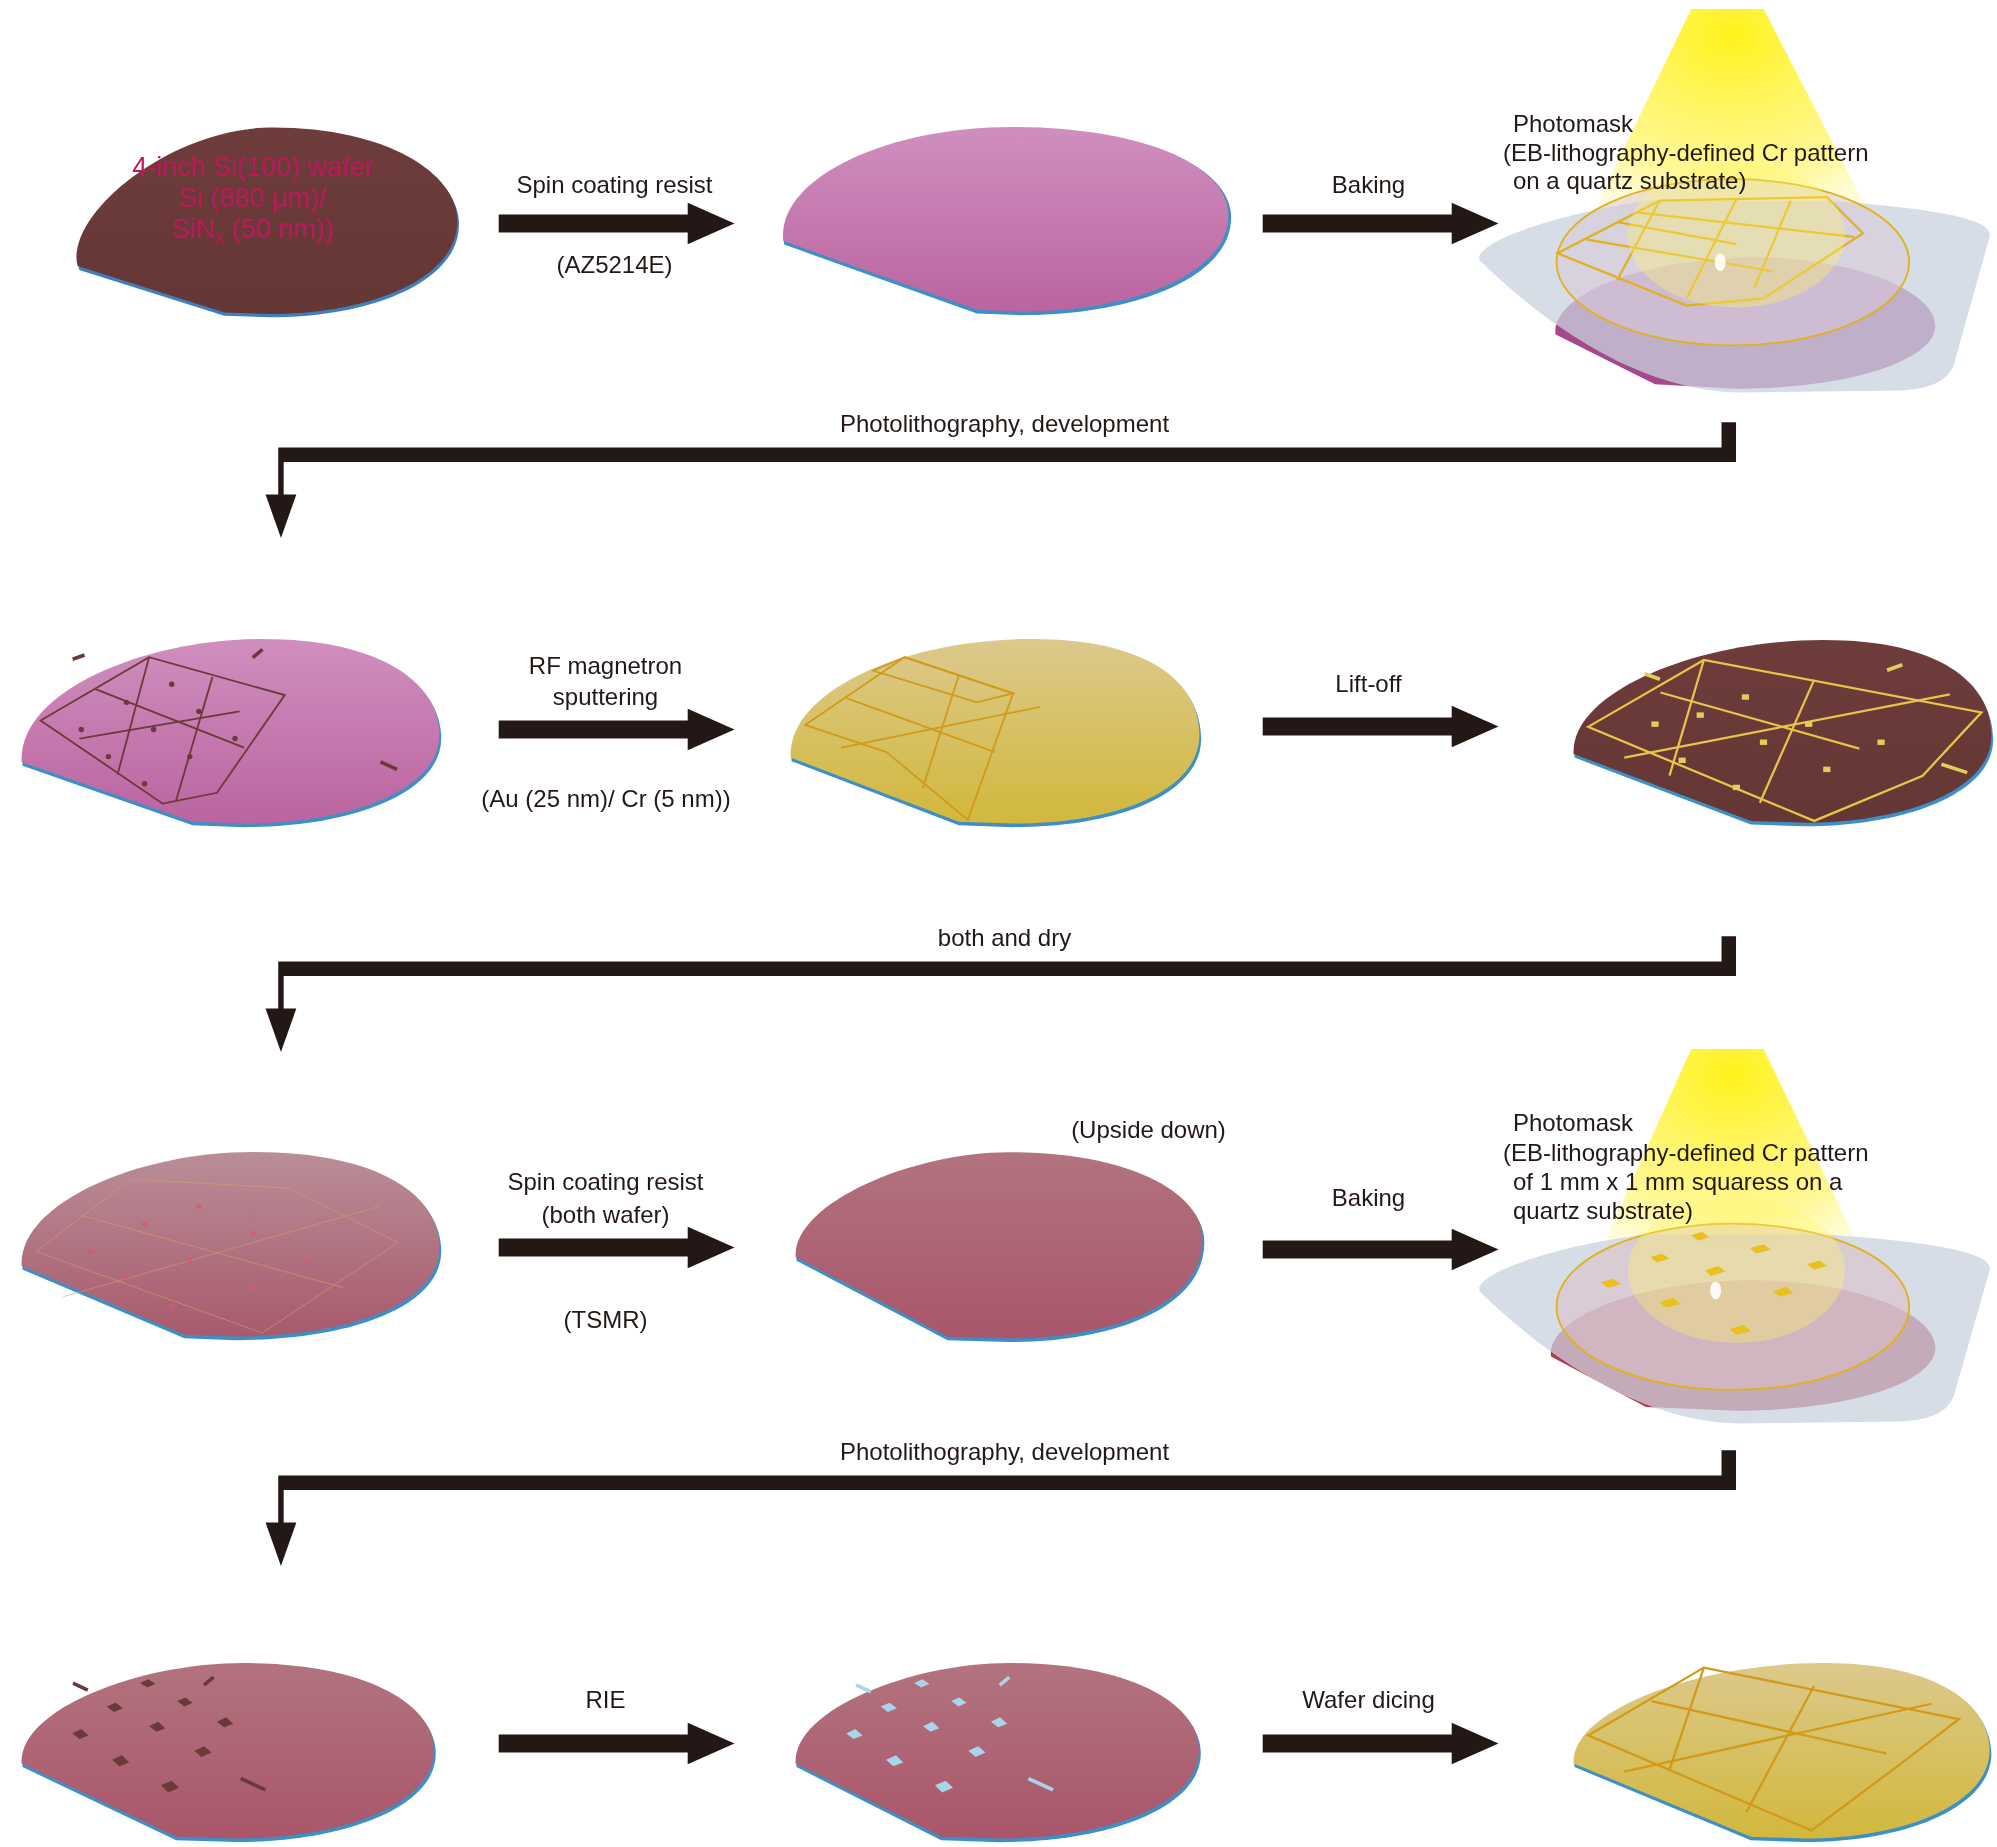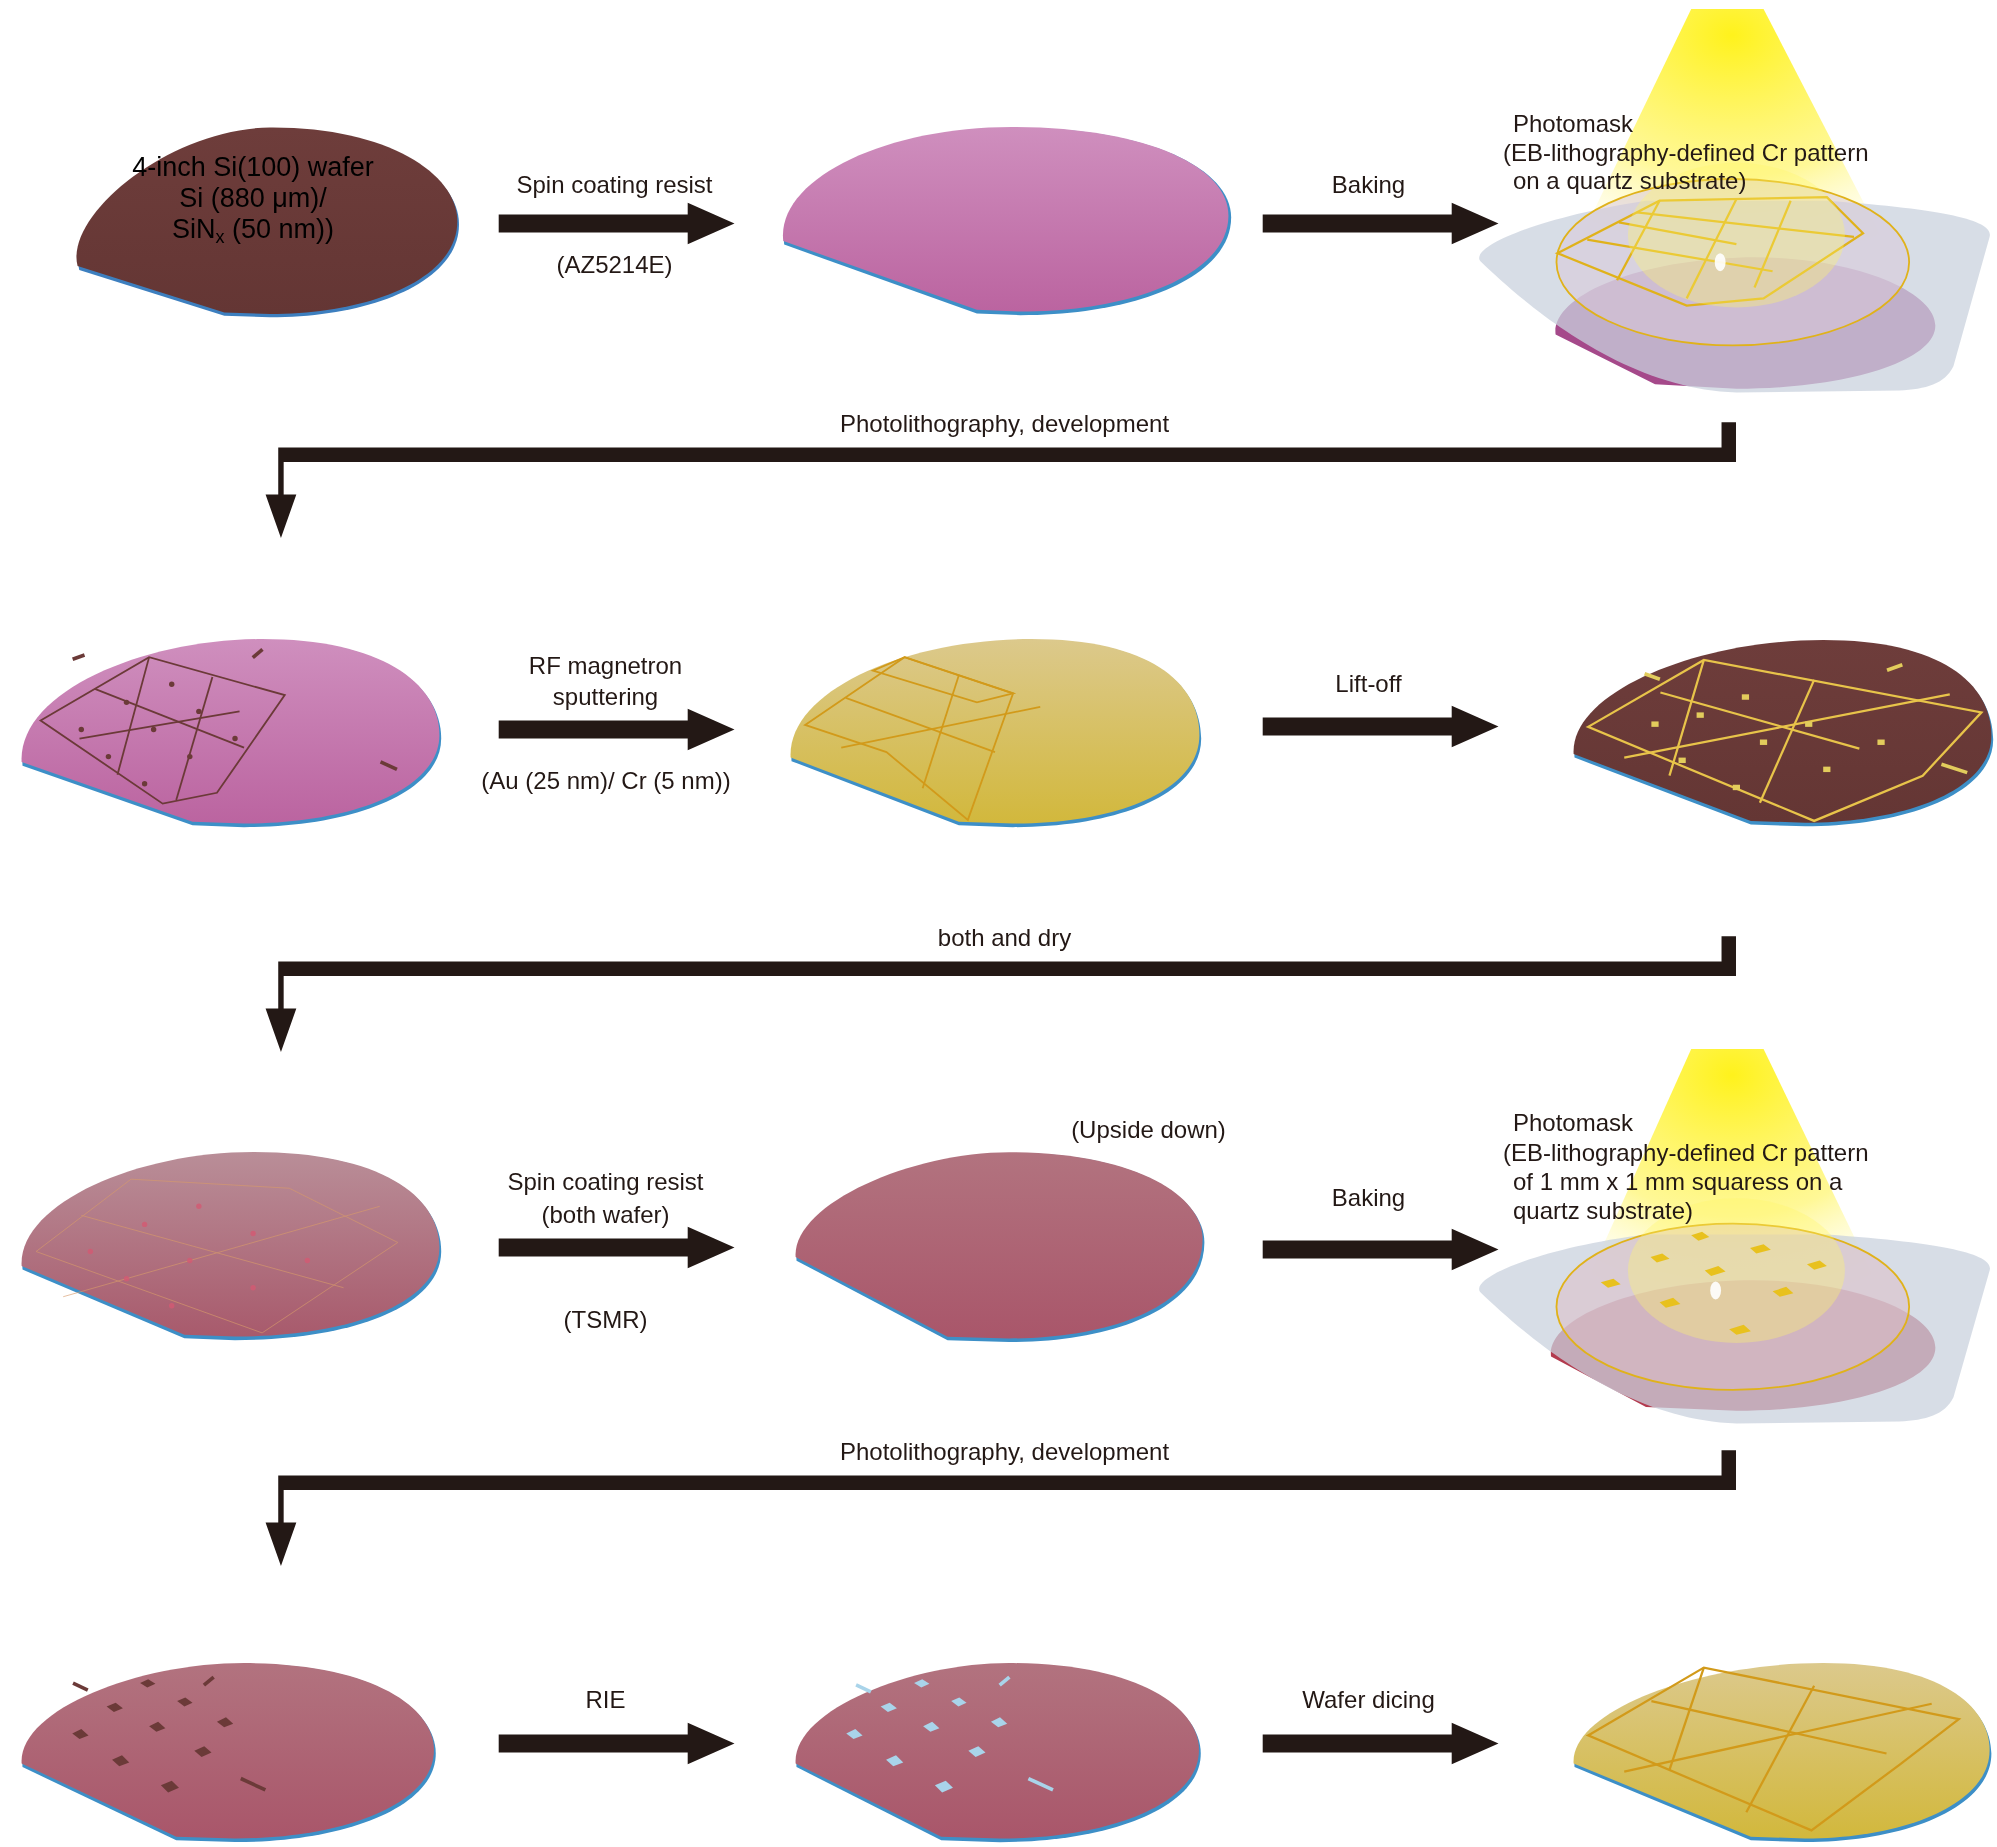--- a/index.html
+++ b/index.html
@@ -1,20 +1,20 @@
 <!DOCTYPE html>
 <html style="font-size:14.5px"><head>
 <meta charset="utf-8">
 <style>
   html, body { margin: 0; padding: 0; background: #ffffff; }
   body { width: 1997px; height: 1847px; position: relative; overflow: hidden;
          font-family: "Liberation Sans", sans-serif; color: #231815; }
   .lbl { position: absolute; font-size: 24px; line-height: 33px; text-align: center; white-space: nowrap; color: #231815; }
   .lbl-left { text-align: left; }
-  .wafer-text { position: absolute; font-size: 27px; line-height: 31px; color: #000000; text-align: center; white-space: nowrap; }
+  .wafer-text { position: absolute; font-size: 27px; line-height: 31px; color: #be185d; text-align: center; white-space: nowrap; }
   .wafer-text sub { font-size: 18px; vertical-align: -5.4px; }
   svg { position: absolute; overflow: visible; }
 </style>
 </head>
 <body>
 
 <svg width="0" height="0" style="position:absolute">
   <defs>
     <linearGradient id="gPink" x1="0" y1="0" x2="0" y2="1">
       <stop offset="0" stop-color="#cf8fbe"></stop>
@@ -122,21 +122,21 @@
     <rect x="258" y="14" width="14" height="4" transform="rotate(-40 265 16)"></rect>
     <rect x="400" y="138" width="20" height="4" transform="rotate(25 410 140)"></rect>
   </g>
 </svg>
 
 <div class="lbl" style="left:479px; top:649px; width:253px;">RF magnetron</div>
 <div class="lbl" style="left:479px; top:680px; width:253px;">sputtering</div>
 <svg style="left:498px; top:707px" width="239" height="45" viewBox="0 0 264 50">
   <polygon points="0,15 210,15 210,2 262,25 210,48 210,35 0,35" fill="#231815"></polygon>
 </svg>
-<div class="lbl" style="left:443px; top:764px; width:326px;text-align:center;">(Au (25 nm)/ Cr (5 nm))</div>
+<div class="lbl" style="left:443px; top:782px; width:326px;text-align:center;">(Au (25 nm)/ Cr (5 nm))</div>
 
 <svg style="left:787px; top:639px" width="416" height="190" viewBox="0 0 460 210">
   <path d="M 5 135 C 0 60, 130 2, 270 1 C 400 0, 458 50, 458 110 C 458 170, 370 208, 250 208 L 190 206 Z" fill="#3d8fc7"></path>
   <path d="M 4 131 C 0 58, 130 0, 270 0 C 400 0, 456 48, 456 106 C 456 166, 370 204, 250 204 L 190 202 Z" fill="url(#gGold)"></path>
   <g stroke="#d29a1a" stroke-width="2" fill="none">
     <polygon points="20,95 130,20 250,60 200,200 110,125"></polygon>
     <polygon points="130,20 250,60 210,70 95,35"></polygon>
     <line x1="65" y1="65" x2="230" y2="125"></line>
     <line x1="60" y1="120" x2="280" y2="75"></line>
     <line x1="190" y1="40" x2="150" y2="165"></line>

